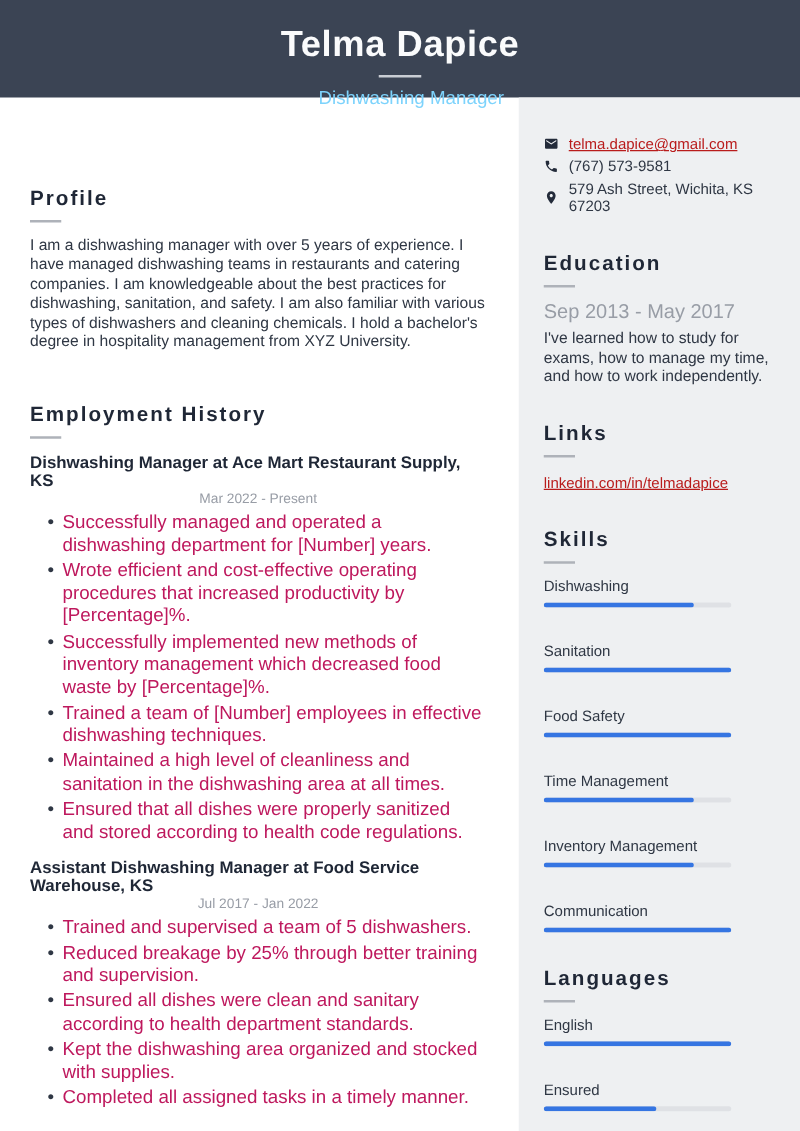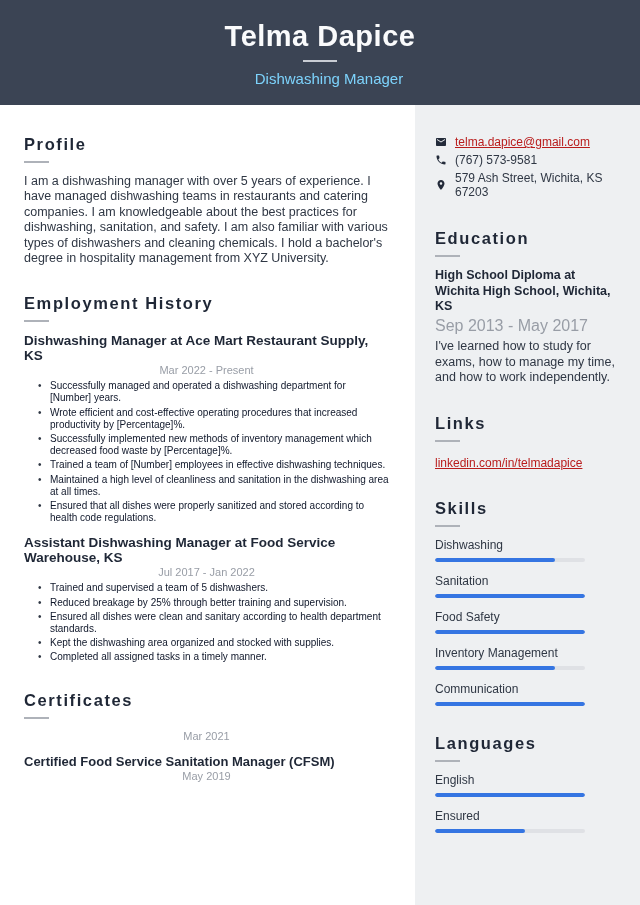--- a/index.html
+++ b/index.html
@@ -12,21 +12,21 @@
   .page {
     width: 640px;
     height: 905px;
     overflow: hidden;
     background: #ffffff;
     position: relative;
   }
 
   
   .header {
-    height: 105px;
+    height: 78px;
     background: #3b4454;
     color: #ffffff;
     text-align: center;
     padding-top: 20px;
   }
   .header .name {
     font-size: 29px;
     font-weight: 700;
     letter-spacing: 0.5px;
     color: #fafbfc;
@@ -64,47 +64,47 @@
     letter-spacing: 1.6px;
   }
   .sec-divider {
     width: 25px;
     height: 2px;
     background: #aeb2b9;
     margin: 7px 0 11px 0;
   }
 
   
-  .section { margin-bottom: 28px; }
+  .section { margin-bottom: 28px; margin-top: 42px; }
   .section:last-child { margin-bottom: 0; }
   .profile-text {
     font-size: 12.5px;
     line-height: 1.23;
     color: #2f3744;
   }
   .job { margin-bottom: 11px; }
   .job-heading {
     font-size: 13.5px;
     font-weight: 700;
     color: #1f2736;
   }
   .job-date, .item-date {
     font-size: 11px;
     color: #989da6;
     margin: 1px 0 4px 0;
     text-align: center;
   }
   ul.bullets { list-style: none; padding-left: 14px; }
   ul.bullets li {
-    font-size: 10px;
+    font-size: 15px;
     line-height: 1.22;
     padding-left: 12px;
     position: relative;
     margin-bottom: 2px;
-    color: #0f172a;
+    color: #be185d;
   }
   ul.bullets li::before {
     content: "•";
     position: absolute;
     left: 0;
     color: #2f3744;
   }
   .cert-item { margin-bottom: 12px; }
   .cert-title {
     font-size: 13px;
@@ -138,21 +138,21 @@
   .edu-date {
     font-size: 16px;
     color: #989da6;
     margin: 2px 0 4px 0;
   }
   .edu-desc {
     font-size: 12.5px;
     line-height: 1.25;
     color: #2f3744;
   }
-  .meter-item { margin-bottom: 12px; }
+  .meter-item { margin-bottom: 28px; }
   .meter-label {
     font-size: 12px;
     color: #2f3744;
     margin-bottom: 6px;
   }
   .meter-track {
     width: 150px;
     height: 4px;
     background: #dfe1e5;
     border-radius: 2px;
@@ -248,21 +248,20 @@
           <svg viewBox="0 0 24 24">
               <path d="M12 2C8.13 2 5 5.13 5 9c0 5.25 7 13 7 13s7-7.75 7-13c0-3.87-3.13-7-7-7zm0 9.5c-1.38 0-2.5-1.12-2.5-2.5s1.12-2.5 2.5-2.5 2.5 1.12 2.5 2.5-1.12 2.5-2.5 2.5z"></path>
             </svg>
           <span>579 Ash Street, Wichita, KS 67203</span>
         </div>
       </div>
 
       <div class="side-section">
         <div class="sec-heading">Education</div>
         <div class="sec-divider"></div>
-        <div class="edu-degree">High School Diploma at Wichita High School, Wichita, KS</div>
         <div class="edu-date">Sep 2013 - May 2017</div>
         <div class="edu-desc">I've learned how to study for exams, how to manage my time, and how to work independently.</div>
       </div>
 
       <div class="side-section">
         <div class="sec-heading">Links</div>
         <div class="sec-divider"></div>
         <a class="link" href="#">linkedin.com/in/telmadapice</a>
       </div>
 
@@ -279,20 +278,26 @@
         <div class="meter-item">
           <div class="meter-label">Sanitation</div>
           <div class="meter-track">
               <div class="meter-fill" style="width: 100%;"></div>
             </div>
         </div>
         <div class="meter-item">
           <div class="meter-label">Food Safety</div>
           <div class="meter-track">
               <div class="meter-fill" style="width: 100%;"></div>
+            </div>
+        </div>
+        <div class="meter-item">
+          <div class="meter-label">Time Management</div>
+          <div class="meter-track">
+              <div class="meter-fill" style="width: 80%;"></div>
             </div>
         </div>
         <div class="meter-item">
           <div class="meter-label">Inventory Management</div>
           <div class="meter-track">
               <div class="meter-fill" style="width: 80%;"></div>
             </div>
         </div>
         <div class="meter-item">
           <div class="meter-label">Communication</div>

